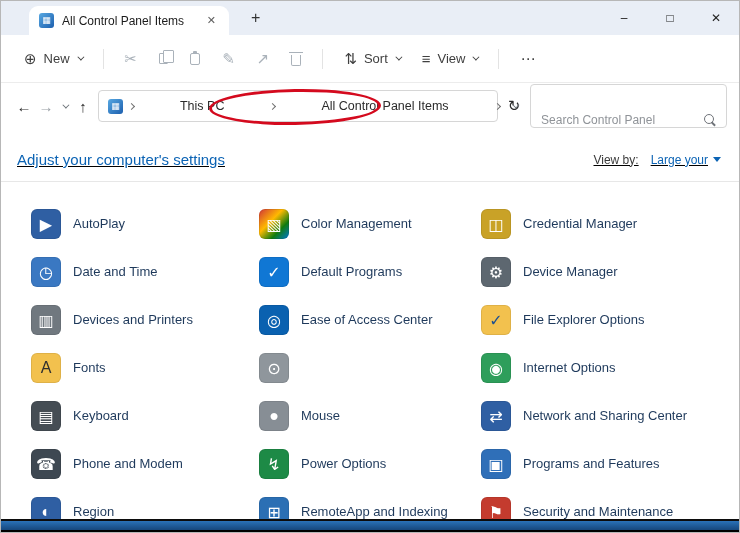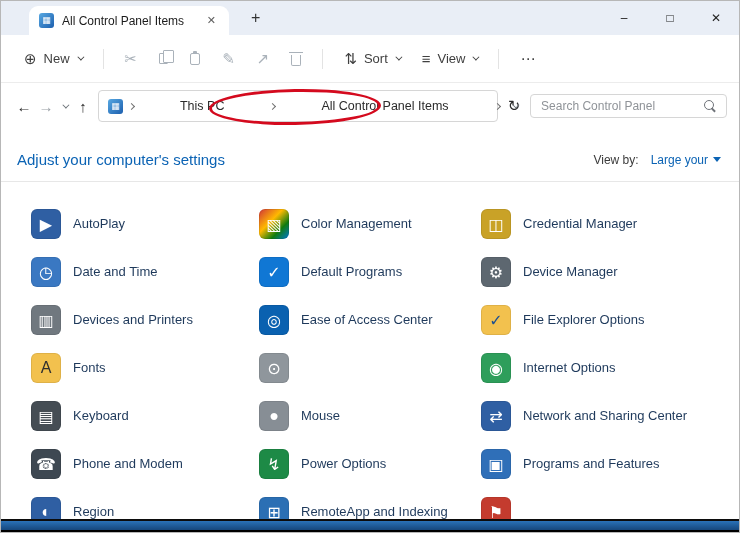--- a/index.html
+++ b/index.html
@@ -65,34 +65,34 @@
   .address-box { width:400px; height:32px; border:1px solid #d6d6d6; border-radius:4px;
                  display:flex; align-items:center; gap:6px; padding:0 9px; margin-left:4px; }
   .addr-icon { width:15px; height:15px; border-radius:3px; flex:0 0 15px;
                background:linear-gradient(135deg,#57a8e2,#1d5fae); color:#fff;
                display:flex; align-items:center; justify-content:center; font-size:9px; }
   .crumb { font-size:12.5px; color:#2b2b2b; padding:2px 4px; border-radius:3px; white-space:nowrap; }
   .crumb-chev { color:#707070; display:flex; align-items:center; }
   .addr-spacer { flex:1; }
   .refresh-btn { width:30px; height:30px; display:flex; align-items:center; justify-content:center;
                  font-size:15px; color:#2b2b2b; margin:0 5px; }
-  .search-box { flex:1; height:24px; border:1px solid #d6d6d6; border-radius:4px;
-                display:flex; align-items:center; gap:8px; padding:0 10px; }
+  .search-box { flex:1; height:44px; border:1px solid #d6d6d6; border-radius:4px;
+                display:flex; align-items:flex-end; gap:8px; padding:0 10px; }
   .search-input { flex:1; border:0; outline:0; font-size:12px; color:#333; background:transparent;
                   font-family:inherit; min-width:0; }
   .search-input::placeholder { color:#8f9398; }
   .mag { width:12px; height:13px; position:relative; flex:0 0 12px; }
   .mag::before { content:""; position:absolute; left:0; top:0; width:8px; height:8px;
                  border:1.5px solid #6f7379; border-radius:50%; }
   .mag::after { content:""; position:absolute; width:5px; height:1.5px; background:#6f7379;
                 transform:rotate(45deg); left:7px; top:9px; }
 
   
   .content-head { display:flex; justify-content:space-between; align-items:center;
-                  padding:22px 18px 0 16px; }
+                  padding:22px 18px 0 16px;text-decoration:underline; }
   .heading { font-size:15px; font-weight:400; color:var(--heading,#0b63b4); }
   .viewby { font-size:12px; color:#3b3b3b; display:flex; align-items:center; gap:12px; }
   .viewby-value { color:var(--link,#0b63b4); display:flex; align-items:center; gap:5px; }
   .tri { width:0; height:0; border-left:4px solid transparent; border-right:4px solid transparent;
          border-top:5px solid currentColor; }
   .divider { margin-top:13px; border-top:1px solid #e7e7e7; }
 
   .grid { margin:18px 0 0 30px; display:grid; grid-template-columns:228px 222px 240px;
           grid-auto-rows:48px; align-items:center; }
   .cp-item { display:flex; align-items:center; gap:12px; cursor:pointer; }
@@ -297,20 +297,21 @@
         <div class="cp-item">
           <span class="cp-icon" style="background: rgb(47, 95, 163);">◐</span>
           <span class="cp-label">Region</span>
         </div>
         <div class="cp-item">
           <span class="cp-icon" style="background: rgb(43, 111, 180);">⊞</span>
           <span class="cp-label">RemoteApp and Indexing</span>
         </div>
         <div class="cp-item">
           <span class="cp-icon" style="background: rgb(196, 59, 46);">⚑</span>
+          <span class="cp-label">Security and Maintenance</span>
         </div>
       </div>
   </div>
 
   <div class="bottom-strip"></div>
 
   <div class="annotation"></div>
 </div>
 
 </body></html>

